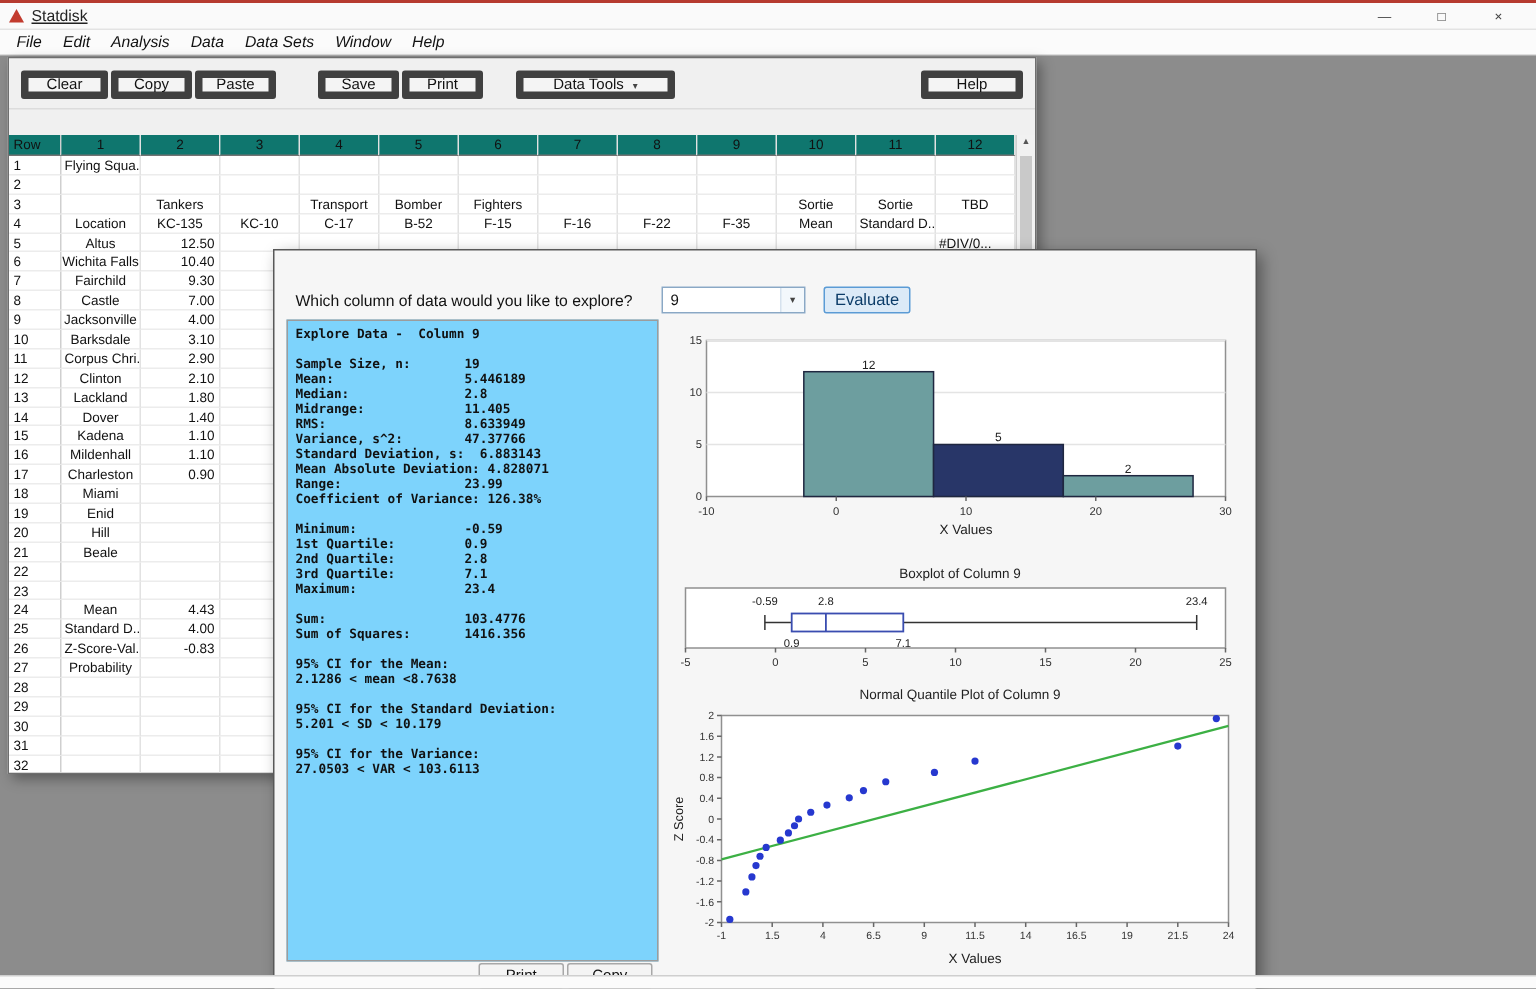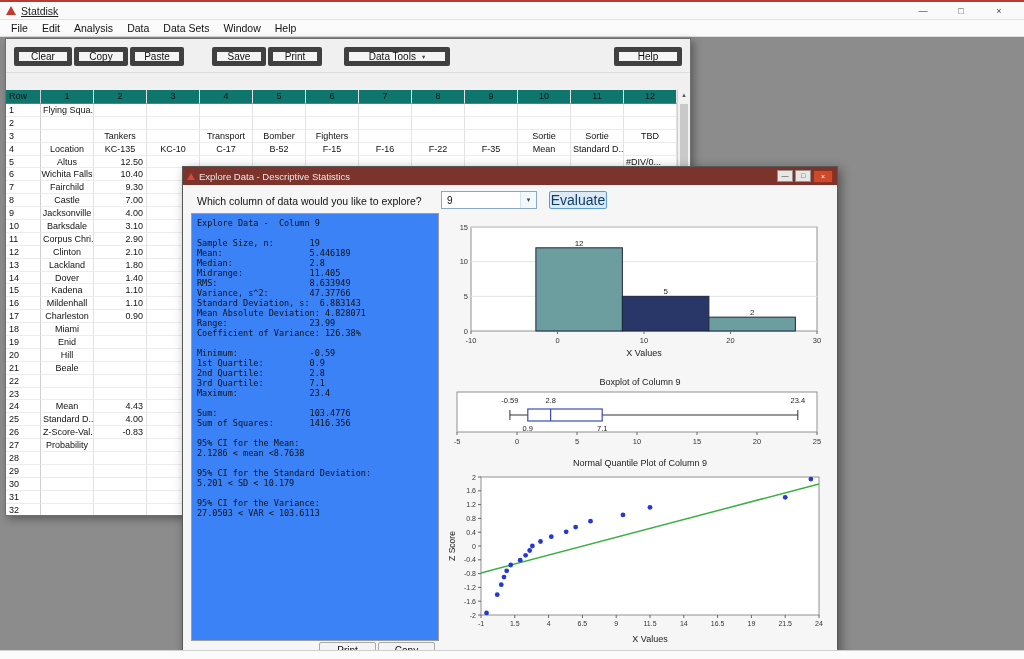--- a/index.html
+++ b/index.html
@@ -9,21 +9,21 @@
   
   .app-titlebar { position:absolute; left:0; top:0; width:1024px; height:20px; background:#fafafa;
     border-top:2px solid #b63b30; border-bottom:1px solid #e3e3e3; display:flex; align-items:center;
     padding:0 6px; gap:5px; z-index:0; }
   .logo { width:0; height:0; border-left:5px solid transparent; border-right:5px solid transparent;
     border-bottom:9px solid #c23b2e; }
   .app-title { font-size:10.5px; color:#222;text-decoration:underline; }
   .app-controls { margin-left:auto; display:flex; height:100%; }
   .wbtn { width:38px; display:flex; align-items:center; justify-content:center; font-size:9px; color:#444; }
   .menubar { position:absolute; left:0; top:20px; width:1024px; height:17px; background:#fbfbfb;
-    border-bottom:1px solid #dedede; display:flex; align-items:center; padding:0 4px; }
+    border-bottom:1px solid #dedede; display:flex; align-items:center; padding:0 4px;font-style:italic; }
   .menu-item { font-size:10.5px; color:#111; padding:0 7px; }
   .mdi { position:absolute; left:0; top:37px; width:1024px; height:613px; background:#8c8c8c; }
   .status-bar { position:absolute; left:0; top:650px; width:1024px; height:9px; background:#fbfbfb;
     border-top:1px solid #cfcfcf; z-index:3; }
 
   
   .child-titlebar { height:17px; background:#7b332c; display:flex; align-items:center; padding:0 4px; gap:4px; }
   .child-title { font-size:9.5px; }
   .child-logo { width:0; height:0; border-left:4px solid transparent; border-right:4px solid transparent;
     border-bottom:7px solid #d6473a; }
@@ -60,25 +60,25 @@
   .explore-win { position:absolute; left:182px; top:166px; width:656px; height:496px; background:#f6f6f6;
     border:1px solid #585858; box-shadow:3px 3px 10px rgba(0,0,0,.4); z-index:2; }
   .explore-win .child-titlebar { height:18px; }
   .explore-win .child-title { color:#f0e6e3; }
   .prompt { position:absolute; left:14px; top:28px; font-size:10.5px; color:#111; }
   .combo { position:absolute; left:258px; top:24px; width:96px; height:18px; background:#fff;
     border:1px solid #8aa8c5; display:flex; align-items:center; font-size:10px; padding-left:5px; color:#111; }
   .combo-arrow { margin-left:auto; width:16px; height:100%; display:flex; align-items:center; justify-content:center;
     font-size:7px; color:#444; border-left:1px solid #d6e2ee; background:#f3f8fc; }
   .evaluate-btn { position:absolute; left:366px; top:24px; width:58px; height:18px; background:#dceaf7;
-    border:1px solid #5b9bd5; border-radius:2px; font-size:14px; color:#0c3c68; display:flex;
+    border:1px solid #5b9bd5; border-radius:2px; font-size:11px; color:#0c3c68; display:flex;
     align-items:center; justify-content:center;text-align:right; }
-  .results { position:absolute; left:8px; top:46px; width:248px; height:428px; background:#3b82f6;
+  .results { position:absolute; left:8px; top:46px; width:248px; height:428px; background:#7dd3fc;
     border:1px solid #9c9c9c; padding:4px 5px; font-family:"DejaVu Sans Mono",monospace; font-size:8.5px;
-    line-height:10px; white-space:pre; color:#111; overflow:hidden; }
+    line-height:10px; white-space:pre; color:#111; overflow:hidden;font-weight:bold; }
   .chart { position:absolute; left:262px; width:390px; }
   #chart-0{top:52px;height:154px;} #chart-1{top:210px;height:78px;} #chart-2{top:291px;height:188px;}
   .chart-title { height:13px; text-align:center; font-size:9px; color:#222; }
   .xbtn { position:absolute; top:475px; width:57px; height:17px; background:#f4f4f4; border:1px solid #a8a8a8;
     border-radius:2px; font-size:10px; color:#111; display:flex; align-items:center; justify-content:center; }
   #btn-print{left:136px;} #btn-copy{left:195px;}
 </style>
 </head>
 <body>
 
@@ -618,29 +618,20 @@
       </div>
   </div>
   <div class="vscroll">
     <div class="vs-up">▲</div>
     <div class="vthumb"></div>
     <div class="vs-down">▼</div>
   </div>
 </div>
 
 <div class="explore-win">
-  <div class="child-titlebar">
-    <span class="child-logo"></span>
-    <span class="child-title">Explore Data - Descriptive Statistics</span>
-    <div class="child-controls">
-      <span class="cbtn">—</span>
-      <span class="cbtn">□</span>
-      <span class="cbtn close-red">×</span>
-    </div>
-  </div>
   <div class="prompt">Which column of data would you like to explore?</div>
   <div class="combo">
     <span>9</span>
     <span class="combo-arrow">▾</span>
   </div>
   <div class="evaluate-btn">Evaluate</div>
   <div class="results">Explore Data -  Column 9
 
 Sample Size, n:       19
 Mean:                 5.446189

